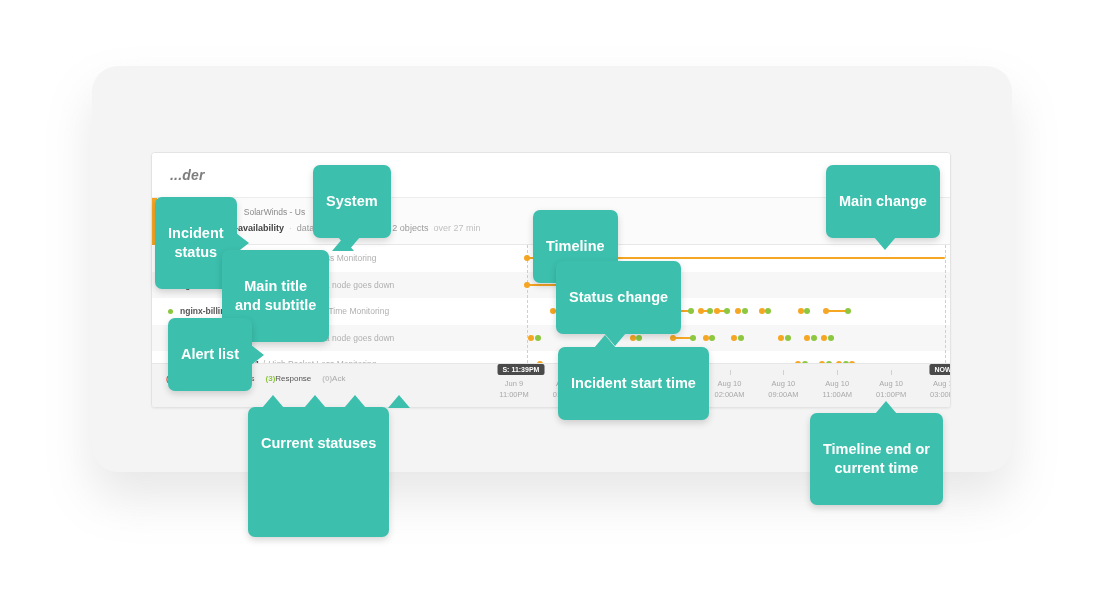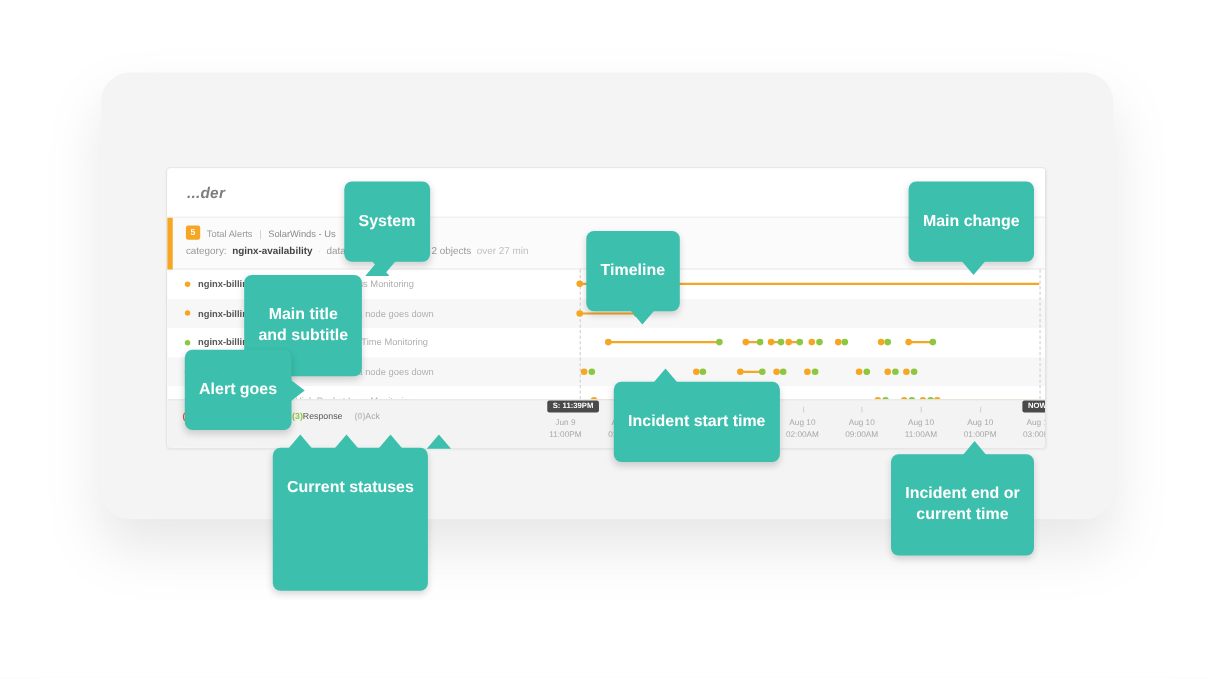--- a/index.html
+++ b/index.html
@@ -396,49 +396,58 @@
   <div class="callout" style="left:313px; top:165px;">
     <span>System</span>
     <i class="tail down" style="left:25px;"></i>
   </div>
 
   <div class="callout" style="left:826px; top:165px;">
     <span>Main change</span>
     <i class="tail down" style="left:48px;"></i>
   </div>
 
+  <div class="callout" style="left:155px; top:197px;">
+    <span>Incident
+status</span>
+    <i class="tail right"></i>
+  </div>
 
   <div class="callout" style="left:222px; top:250px;">
     <span>Main title
 and subtitle</span>
     <i class="tail up" style="left:110px;"></i>
   </div>
 
   <div class="callout" style="left:533px; top:210px;">
     <span>Timeline</span>
     <i class="tail down" style="left:40px;"></i>
   </div>
 
+  <div class="callout" style="left:556px; top:261px;">
+    <span>Status change</span>
+    <i class="tail down" style="left:48px;"></i>
+  </div>
 
   <div class="callout" style="left:168px; top:318px;">
-    <span>Alert goes</span>
+    <span>Alert list</span>
     <i class="tail right"></i>
   </div>
 
   <div class="callout" style="left:558px; top:347px;">
     <span>Incident start time</span>
     <i class="tail up" style="left:36px;"></i>
   </div>
 
   <div class="callout" style="left:248px; top:407px;">
     <span>Current statuses</span>
     <i class="tail up" style="left:14px;"></i>
     <i class="tail up" style="left:56px;"></i>
     <i class="tail up" style="left:96px;"></i>
     <i class="tail up" style="left:140px;"></i>
   </div>
 
   <div class="callout" style="left:810px; top:413px;">
-    <span>Incident end or
+    <span>Timeline end or
 current time</span>
     <i class="tail up" style="left:65px;"></i>
   </div>
 </div>
 
 </body></html>

